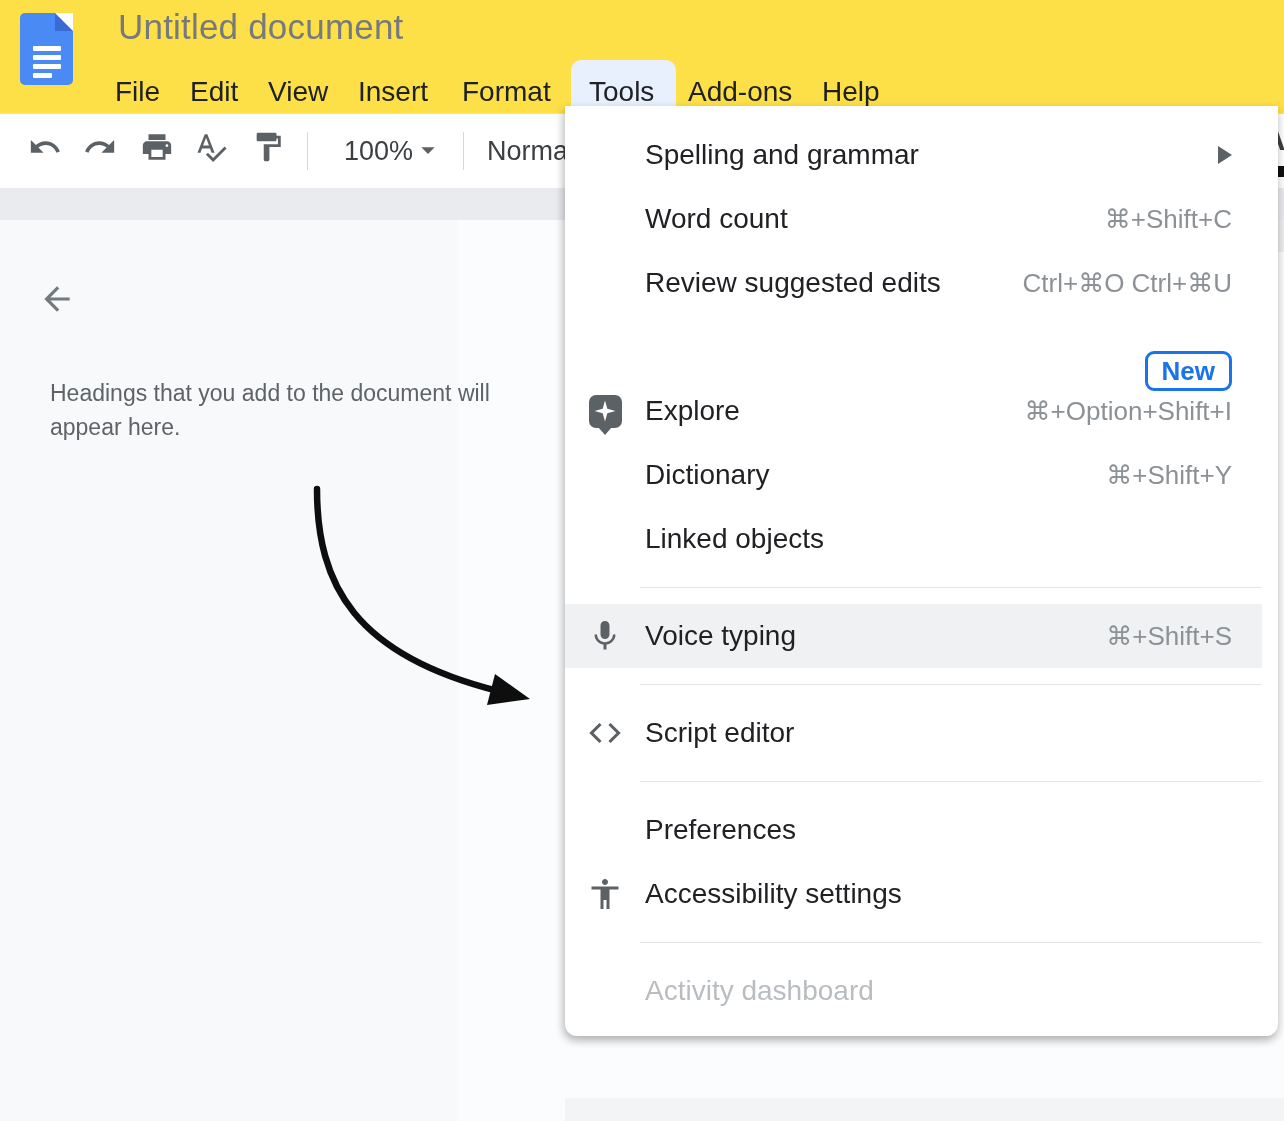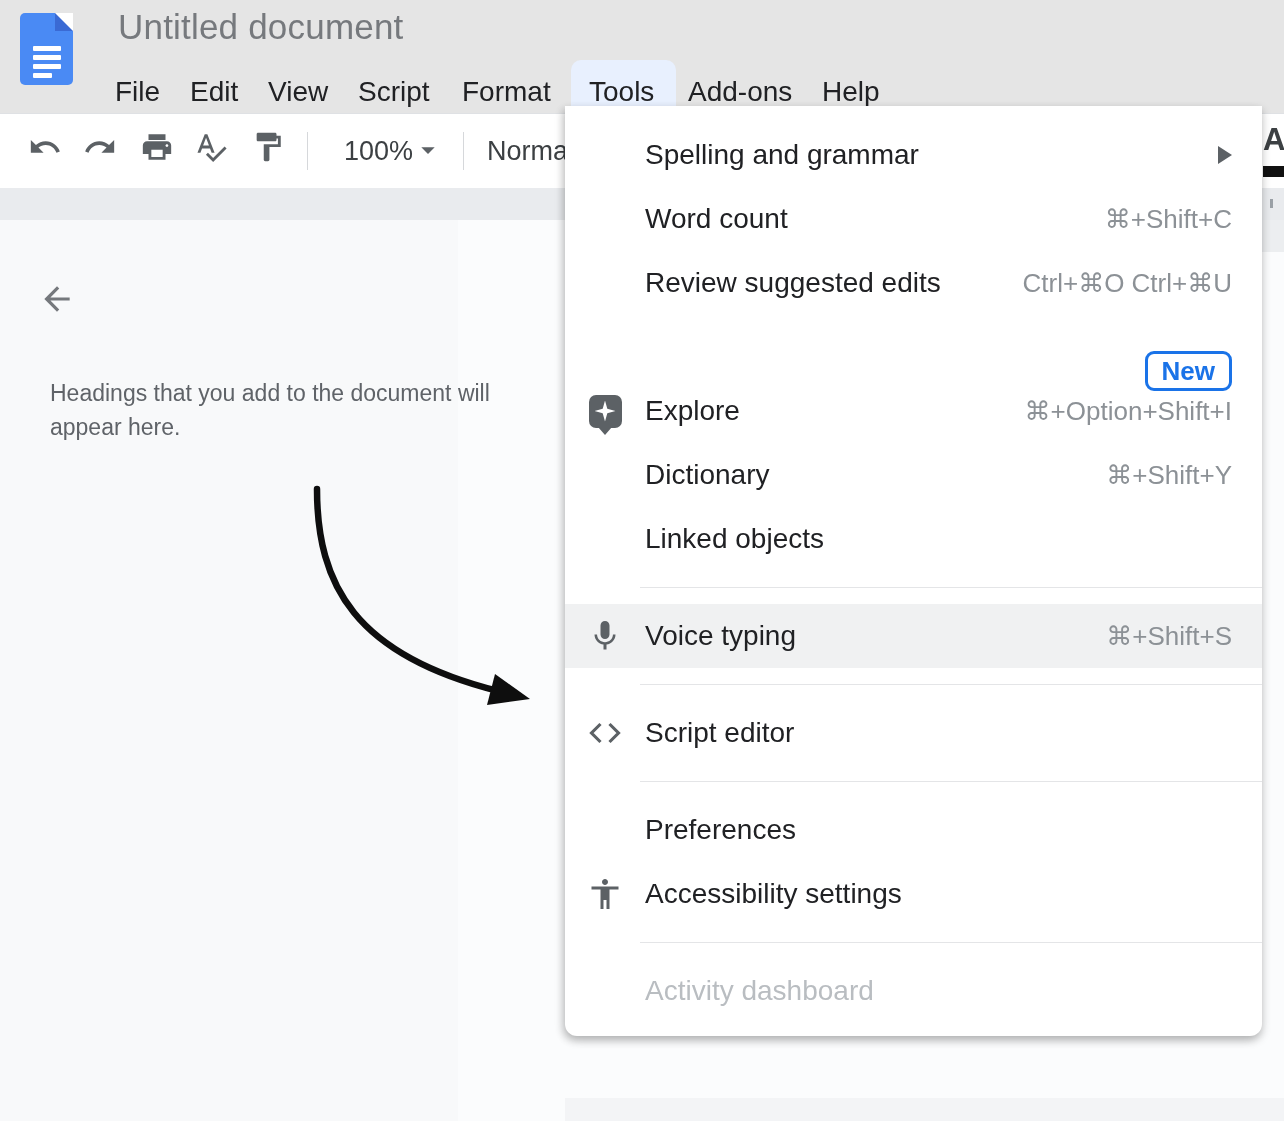--- a/index.html
+++ b/index.html
@@ -21,21 +21,21 @@
   html,body{margin:0;padding:0;}
   body{
     width:1284px;height:1121px;overflow:hidden;position:relative;
     background:#fff;
     font-family:"Liberation Sans","DejaVu Sans",sans-serif;
     -webkit-font-smoothing:antialiased;
   }
   #app{position:absolute;inset:0;}
 
   
-  #header{position:absolute;left:0;top:0;width:1284px;height:113px;background:#e5e5e5;border-bottom:1px solid #dfe1e4;}
+  #header{position:absolute;left:0;top:0;width:1284px;height:113px;background:#fde047;border-bottom:1px solid #dfe1e4;}
   #logo{position:absolute;left:20px;top:13px;width:53px;height:72px;background:var(--logo-blue);border-radius:5px;}
   #logo .fold{position:absolute;top:0;right:0;width:18px;height:18px;
     background:linear-gradient(to top right,var(--logo-fold) 49.5%,#ffffff 50.5%);}
   #logo .bar{position:absolute;left:13px;height:5px;width:28px;background:#fff;border-radius:1px;}
   #doc-title{position:absolute;left:118px;top:7px;font-size:35px;color:var(--title-gray);letter-spacing:.2px;}
   #tools-highlight{position:absolute;left:571px;top:60px;width:105px;height:46px;background:var(--menu-tab-highlight);border-radius:10px 10px 0 0;}
   .mb-item{position:absolute;top:74px;height:36px;line-height:36px;font-size:28px;font-weight:500;color:var(--text-dark);cursor:default;}
 
   
   #toolbar{position:absolute;left:0;top:114px;width:1284px;height:74px;background:#fff;}
@@ -59,21 +59,21 @@
   #back-button svg{width:38px;height:38px;display:block;}
   #outline-hint{position:absolute;left:50px;top:156px;width:465px;font-size:23px;line-height:34px;color:var(--text-gray);}
   #corner-block{position:absolute;left:1262px;top:0;width:22px;height:32px;background:#eceef0;}
   #bottom-band{position:absolute;left:565px;top:878px;width:719px;height:23px;background:#f3f4f6;}
 
   
   #annotation-arrow{position:absolute;left:0;top:0;width:1284px;height:1121px;z-index:20;pointer-events:none;}
 
   
   #tools-menu{position:absolute;left:565px;top:106px;width:697px;z-index:30;background:#fff;
-    border-radius:0 0 12px 12px;padding:17px 0 13px 0;
+    border-radius:0 0 12px 12px;padding:17px 16px 13px 0;
     box-shadow:0 4px 10px rgba(0,0,0,.24),-3px 4px 9px rgba(0,0,0,.10);}
   .mrow{height:64px;display:flex;align-items:center;padding-right:30px;cursor:default;}
   .mrow.hl{background:var(--hover-row);}
   .icell{width:80px;flex:0 0 80px;display:flex;justify-content:center;align-items:center;color:var(--icon-gray);}
   .icell svg{width:36px;height:36px;display:block;}
   .mlabel{font-size:28px;color:var(--text-dark);white-space:nowrap;}
   .mrow.dis .mlabel{color:var(--disabled-gray);}
   .mshort{margin-left:auto;font-size:26px;font-weight:500;color:var(--shortcut-gray);white-space:nowrap;}
   .mbadge{margin-left:auto;border:3px solid var(--accent-blue);color:var(--accent-blue);
     font-size:26px;font-weight:bold;border-radius:9px;padding:2px 14px;line-height:30px;margin-top:48px;}
@@ -100,21 +100,21 @@
       <div class="bar" style="top:42px"></div>
       <div class="bar" style="top:51px"></div>
       <div class="bar" style="top:60px;width:19px"></div>
     </div>
     <div id="doc-title">Untitled document</div>
     <div id="tools-highlight"></div>
     <nav id="menubar">
         <span class="mb-item" style="left: 115px; text-align: center;">File</span>
         <span class="mb-item" style="left: 190px;">Edit</span>
         <span class="mb-item" style="left: 268px;">View</span>
-        <span class="mb-item" style="left: 358px;">Script</span>
+        <span class="mb-item" style="left: 358px;">Insert</span>
         <span class="mb-item" style="left: 462px;">Format</span>
         <span class="mb-item" style="left: 589px;">Tools</span>
         <span class="mb-item" style="left: 688px;">Add-ons</span>
         <span class="mb-item" style="left: 822px;">Help</span>
       </nav>
   </div>
 
   <div id="toolbar">
     <span id="tb-icons"><span class="tb-icon" style="left: 28px;">
           <svg viewBox="0 0 24 24">

